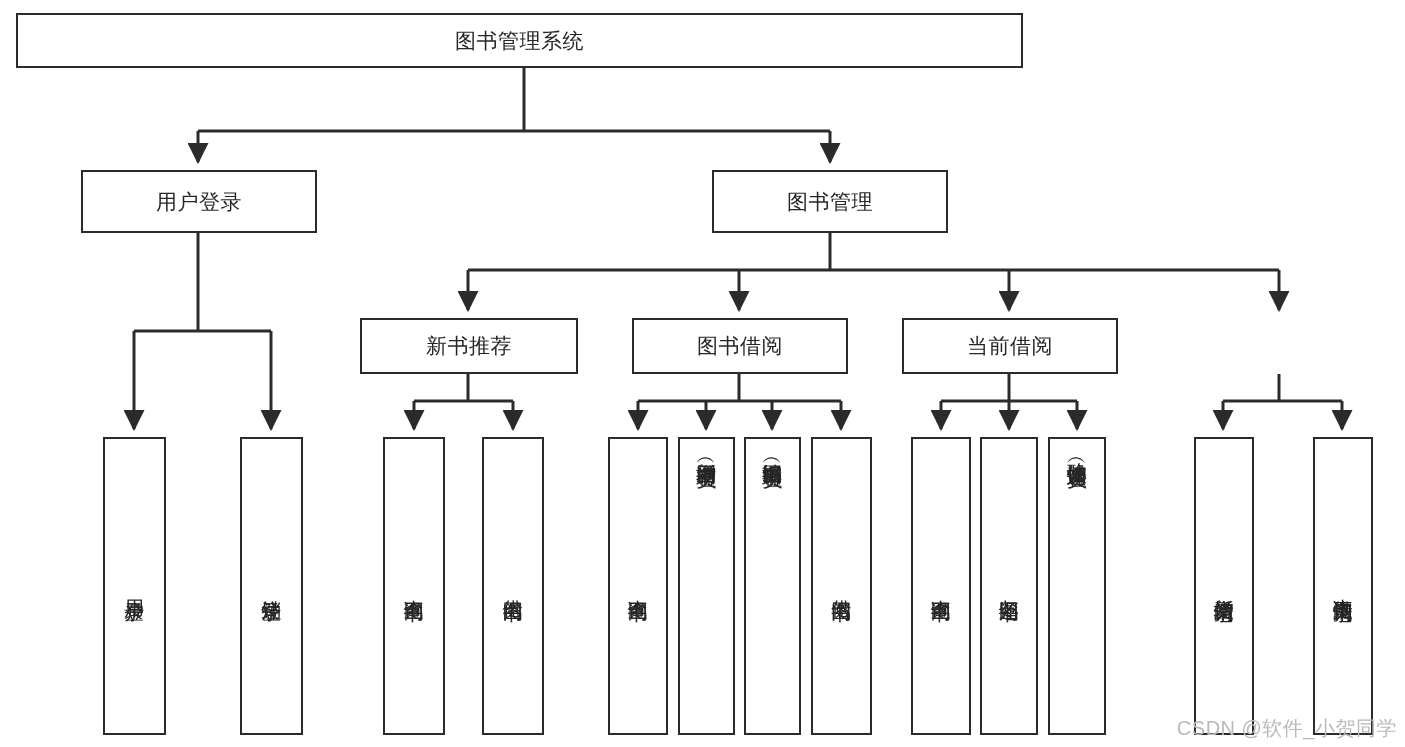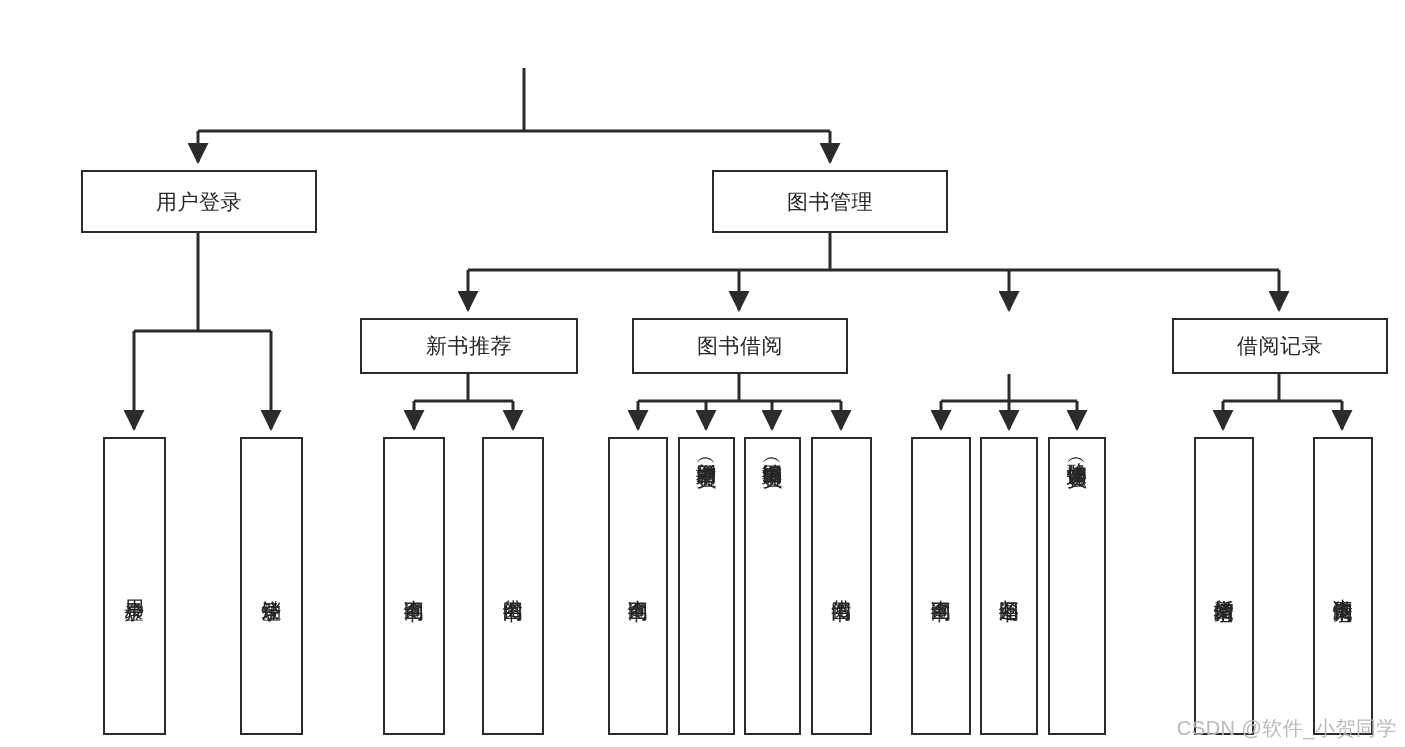--- a/index.html
+++ b/index.html
@@ -118,36 +118,39 @@
       <path d="M 1009 401 L 1009 429" marker-end="url(#arrow)"></path>
       <path d="M 1077 401 L 1077 429" marker-end="url(#arrow)"></path>
 
       <path d="M 1279 374 L 1279 401"></path>
       <path d="M 1223 401 L 1342 401"></path>
       <path d="M 1223 401 L 1223 429" marker-end="url(#arrow)"></path>
       <path d="M 1342 401 L 1342 429" marker-end="url(#arrow)"></path>
     </g>
   </svg>
 
+  <div class="node horiz" style="left:16px; top:13px; width:1007px; height:55px;">
+    <span class="label">图书管理系统</span>
+  </div>
 
   <div class="node horiz" style="left:81px; top:170px; width:236px; height:63px;">
     <span class="label">用户登录</span>
   </div>
   <div class="node horiz" style="left:360px; top:318px; width:218px; height:56px;">
     <span class="label">新书推荐</span>
   </div>
 
   <div class="node horiz" style="left:712px; top:170px; width:236px; height:63px;">
     <span class="label">图书管理</span>
   </div>
   <div class="node horiz" style="left:632px; top:318px; width:216px; height:56px;justify-content:center;">
     <span class="label">图书借阅</span>
   </div>
-  <div class="node horiz" style="left:1172px; top:318px; width:216px; height:56px;">
-    <span class="label">借阅记录</span>
+  <div class="node horiz" style="left:902px; top:318px; width:216px; height:56px;">
+    <span class="label">当前借阅</span>
   </div>
 
   <div class="node vert center-text" style="left:103px; top:437px; width:63px; height:298px;">
     <span class="label">用户登录</span>
   </div>
   <div class="node vert center-text" style="left:240px; top:437px; width:63px; height:298px;">
     <span class="label">注销登录</span>
   </div>
 
   <div class="node vert center-text" style="left:383px; top:437px; width:62px; height:298px;">

